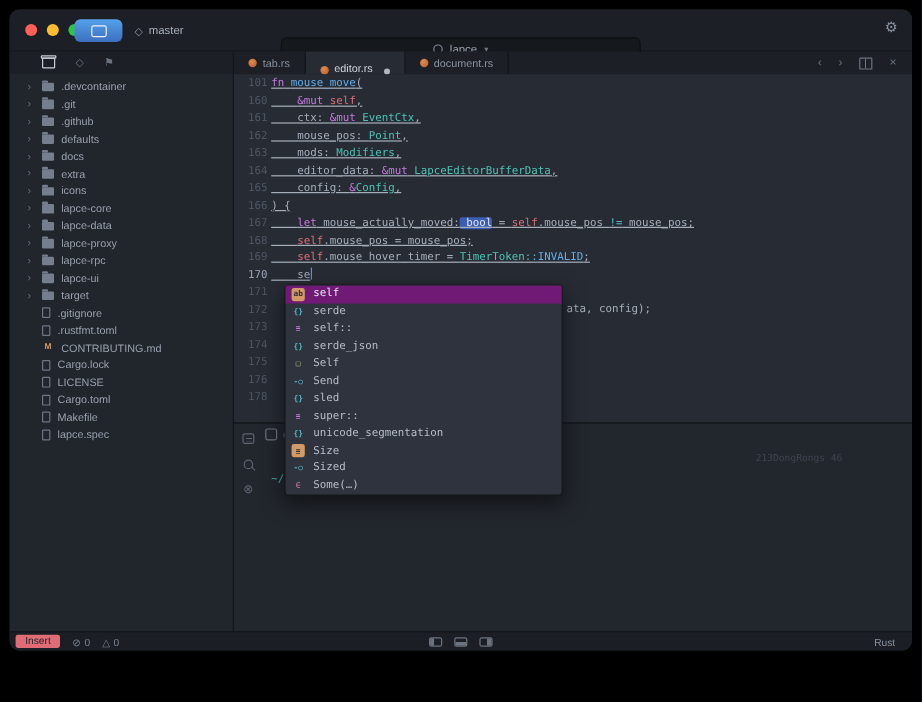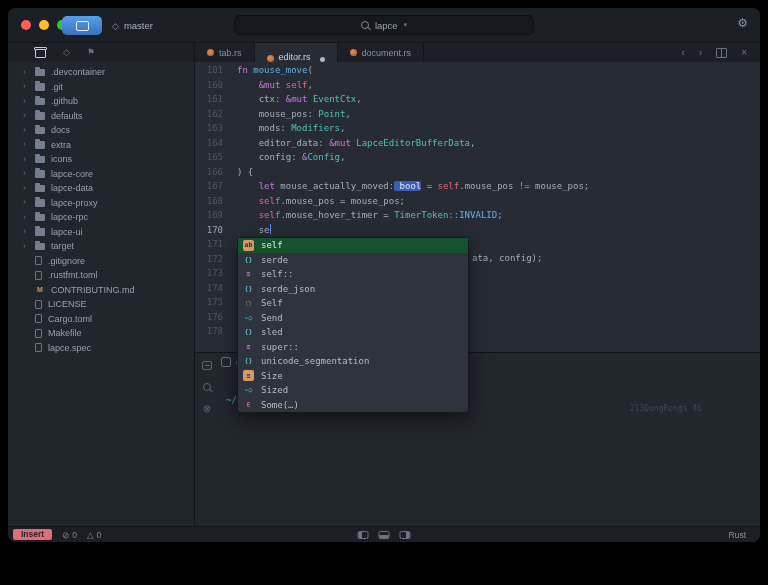--- a/index.html
+++ b/index.html
@@ -12,21 +12,21 @@
   .titlebar{position:absolute;left:0;top:0;right:0;height:34px;background:#1c2026;border-bottom:1px solid #121519;}
   .lights{position:absolute;left:13px;top:12px;display:flex;gap:8px;}
   .light{width:10px;height:10px;border-radius:50%;}
   .l-close{background:#ff5f57}.l-min{background:#febc2e}.l-zoom{background:#2ac840}
   .remote{position:absolute;left:54px;top:8px;width:40px;height:19px;border-radius:5px;
           background:linear-gradient(180deg,#55a1e8,#3b6fc0);display:flex;align-items:center;justify-content:center;}
   .win-ico{width:11px;height:8px;border:1.3px solid #eaf2fb;border-radius:2px;}
   .branch{position:absolute;left:104px;top:8px;height:19px;display:flex;align-items:center;gap:5px;
           color:#a9b0bc;font-size:9.5px;}
   .branch .b-ico{color:#8b93a2;font-size:9px;}
-  .searchbar{position:absolute;left:50%;top:7px;transform:translateX(-50%);width:300px;height:20px;
+  .searchbar{position:absolute;left:50%;top:23px;transform:translateX(-50%);width:300px;height:20px;
              background:#15181d;border:1px solid #0e1013;border-radius:5px;box-sizing:border-box;
              display:flex;align-items:center;justify-content:center;gap:6px;color:#9aa2ae;font-size:9.5px;}
   .mag{width:6px;height:6px;border:1.2px solid currentColor;border-radius:50%;position:relative;}
   .mag::after{content:'';position:absolute;width:4px;height:1.2px;background:currentColor;
               transform:rotate(45deg);right:-3px;bottom:-1.5px;}
   .sb-mag{color:#7d8592;}
   .sb-chev{color:#6c7482;font-size:7px;}
   .gear{position:absolute;right:12px;top:9px;color:#8a93a2;font-size:12px;line-height:1;}
 
   
@@ -58,21 +58,21 @@
   .d-ico{width:7px;height:9px;border:1px solid #6e7684;border-radius:1px;flex:none;box-sizing:border-box;}
   .md-ico{font-size:7px;font-weight:bold;width:10px;text-align:center;flex:none;line-height:1;}
   .tree-label{font-size:9px;color:#99a1ad;white-space:nowrap;}
 
   
   .editor-region{position:absolute;left:187px;top:54px;right:0;bottom:15px;background:#272c34;overflow:hidden;}
   #editor-lines{position:absolute;left:0;top:1px;right:0;}
   .code-line{display:flex;height:14.5px;line-height:14.5px;font-family:"DejaVu Sans Mono",monospace;font-size:9px;}
   .ln{width:28px;text-align:right;color:#4d5462;flex:none;}
   .ln.current{color:#9ba4b4;}
-  .code{margin-left:14px;white-space:pre;color:#a6aebb;}
+  .code{margin-left:3px;white-space:pre;color:#a6aebb;text-decoration:underline;}
   .t-kw{color:#c678dd;}
   .t-fn{color:#61afef;}
   .t-ty{color:#4ec2b5;}
   .t-slf{color:#e06c75;}
   .t-op{color:#56b6c2;}
   .t-cst{color:#61afef;}
   .t-sel{background:#3b5db5;color:#e2e8f4;border-radius:2px;}
   .caret{display:inline-block;width:1.5px;height:10px;background:#5a8bff;vertical-align:-1.5px;}
   .fragment{position:absolute;left:464px;top:243px;height:14.5px;line-height:14.5px;
             font-family:"DejaVu Sans Mono",monospace;font-size:9px;color:#a6aebb;z-index:5;}
@@ -81,36 +81,36 @@
   .panel{position:absolute;left:0;right:0;top:290px;bottom:0;background:#22262d;border-top:1px solid #121519;}
   .panel-strip{position:absolute;left:0;top:0;width:24px;bottom:0;display:flex;flex-direction:column;
                align-items:center;padding-top:8px;gap:13px;color:#5d6572;box-sizing:border-box;}
   .term-list-ico{width:10px;height:9px;border:1px solid currentColor;border-radius:2px;padding:1.5px;box-sizing:border-box;
                  background:repeating-linear-gradient(to bottom,currentColor 0 1px,transparent 1px 2.5px);background-clip:content-box;}
   .strip-x{font-size:10px;line-height:1;}
   .term-body{position:absolute;left:24px;top:0;right:0;bottom:0;}
   .term-tab{position:absolute;left:2px;top:4px;display:flex;align-items:center;gap:5px;color:#959daa;font-size:8.5px;}
   .term-tab-ico{width:8px;height:8px;border:1px solid #6b7380;border-radius:2px;flex:none;}
   .term-prompt{position:absolute;left:7px;top:42px;color:#48b4a8;font-family:"DejaVu Sans Mono",monospace;font-size:9px;}
-  .term-right{position:absolute;right:58px;top:51px;color:#3e454f;font-family:"DejaVu Sans Mono",monospace;font-size:8px;}
+  .term-right{position:absolute;right:58px;top:24px;color:#3e454f;font-family:"DejaVu Sans Mono",monospace;font-size:8px;}
 
   
   .popup{position:absolute;left:229px;top:229px;width:232px;background:#2e333d;border:1px solid #15181d;
          border-radius:3px;box-shadow:0 6px 18px rgba(0,0,0,.55);z-index:50;box-sizing:border-box;}
   .citem{display:flex;align-items:center;height:14.5px;gap:7px;padding-left:5px;}
-  .citem.selected{background:#14532d;}
+  .citem.selected{background:#701a75;}
   .cicon{width:11px;height:11px;border-radius:2px;display:flex;align-items:center;justify-content:center;
          font-size:6.5px;font-family:"DejaVu Sans Mono",monospace;font-weight:bold;flex:none;line-height:1;}
   .clabel{font-family:"DejaVu Sans Mono",monospace;font-size:9px;color:#b6bdc9;white-space:nowrap;}
   .citem.selected .clabel{color:#e3e7ee;}
 
   
   .statusbar{position:absolute;left:0;bottom:0;right:0;height:15px;background:#1b1f25;border-top:1px solid #121519;
              display:flex;align-items:center;font-size:8.5px;color:#7b8492;}
-  .mode-chip{margin-left:5px;background:#e06c75;color:#23272e;font-weight:bold;border-radius:2px;
+  .mode-chip{margin-left:5px;background:#e06c75;color:#23272e;font-weight:normal;border-radius:2px;
              padding:0 8px;font-size:8.5px;height:11px;line-height:11px;}
   .status-item{margin-left:10px;display:flex;gap:3px;align-items:center;}
   .status-center{position:absolute;left:50%;transform:translateX(-50%);display:flex;gap:10px;align-items:center;}
   .tg{width:11px;height:8px;border:1px solid #6b7380;border-radius:2px;box-sizing:border-box;}
   .tg-left{background:linear-gradient(to right,#6b7380 0 3.5px,transparent 3.5px);}
   .tg-bottom{background:linear-gradient(to top,#6b7380 0 3px,transparent 3px);}
   .tg-right{background:linear-gradient(to left,#6b7380 0 3.5px,transparent 3.5px);}
   .status-lang{margin-left:auto;margin-right:14px;color:#8a93a2;}
 </style>
 </head>
@@ -242,20 +242,25 @@
         </div>
         <div class="tree-item">
           <span class="chev"></span>
           <span class="d-ico"></span>
           <span class="tree-label">.rustfmt.toml</span>
         </div>
         <div class="tree-item">
           <span class="chev"></span>
           <span class="md-ico" style="color: rgb(209, 154, 102);">M</span>
           <span class="tree-label">CONTRIBUTING.md</span>
+        </div>
+        <div class="tree-item">
+          <span class="chev"></span>
+          <span class="d-ico"></span>
+          <span class="tree-label">Cargo.lock</span>
         </div>
         <div class="tree-item">
           <span class="chev"></span>
           <span class="d-ico"></span>
           <span class="tree-label">LICENSE</span>
         </div>
         <div class="tree-item">
           <span class="chev"></span>
           <span class="d-ico"></span>
           <span class="tree-label">Cargo.toml</span>

